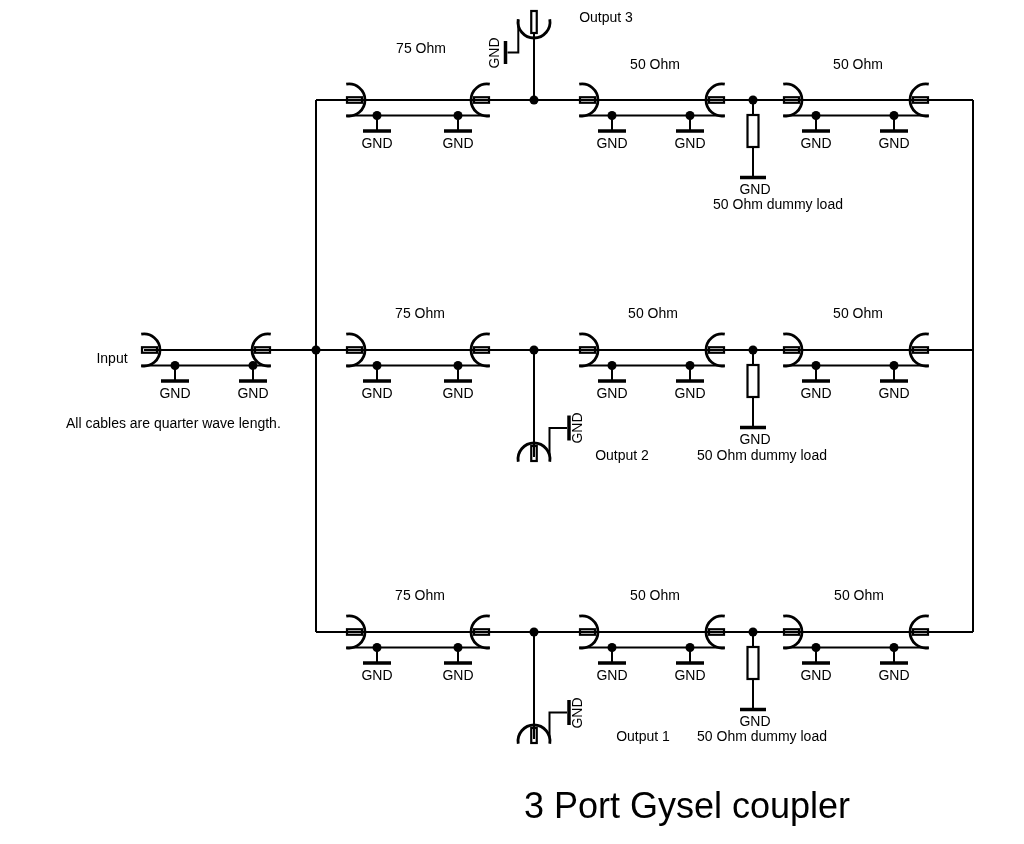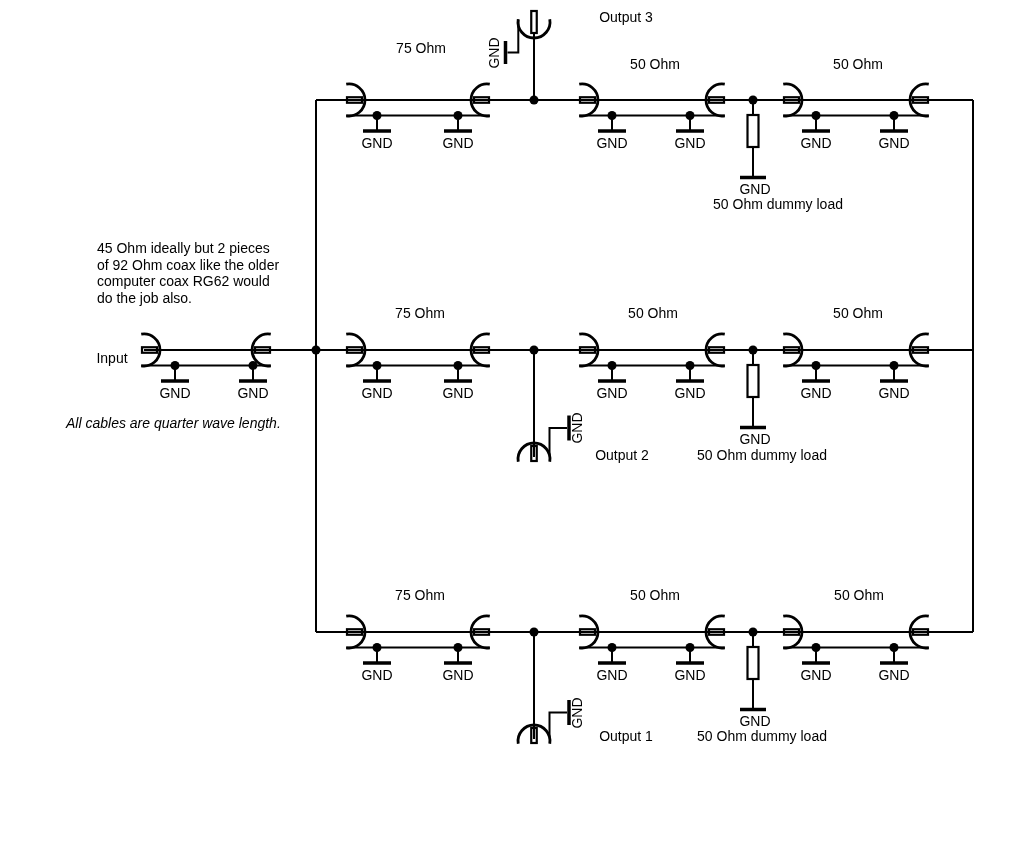--- a/index.html
+++ b/index.html
@@ -1,21 +1,21 @@
 <!DOCTYPE html>
 <html><head>
 <meta charset="utf-8">
 <style>
   html,body{margin:0;padding:0;background:#ffffff;}
   .stage{position:relative;width:1024px;height:844px;background:#ffffff;overflow:hidden;
          font-family:"Liberation Sans",sans-serif;color:#000;}
   svg.art{position:absolute;left:0;top:0;}
   .lbl{position:absolute;transform:translate(-50%,-50%);font-size:14px;white-space:nowrap;line-height:1;}
   .lbl.rot{transform:translate(-50%,-50%) rotate(-90deg);}
-  .lbl-left{position:absolute;transform:translate(0,-50%);font-size:14px;white-space:nowrap;line-height:1;font-style:italic;}
+  .lbl-left{position:absolute;transform:translate(0,-50%);font-size:14px;white-space:nowrap;line-height:1;}
   .note{position:absolute;font-size:14px;line-height:16.5px;white-space:nowrap;}
   .title{position:absolute;transform:translate(-50%,-50%);font-size:36px;white-space:nowrap;}
 </style>
 </head>
 <body>
 
 <div class="stage" id="stage">
   <svg class="art" id="art" width="1024" height="844" viewBox="0 0 1024 844">
       <line x1="316" y1="100" x2="316" y2="632" stroke="#000000" stroke-width="2"></line>
       <line x1="973" y1="100" x2="973" y2="632" stroke="#000000" stroke-width="2"></line>
@@ -282,44 +282,39 @@
           <rect x="531.25" y="728" width="5.5" height="15" fill="none" stroke="#000000" stroke-width="2.2"></rect>
         </g>
         <path d="M 549.5 737 L 549.5 712.5 L 567 712.5" fill="none" stroke="#000000" stroke-width="2"></path>
         <line x1="569" y1="700" x2="569" y2="725" stroke="#000000" stroke-width="3.5"></line>
       </g>
     </svg>
 
   <span class="lbl" style="left:421px;top:48px">75 Ohm</span>
   <span class="lbl" style="left:655px;top:64px">50 Ohm</span>
   <span class="lbl" style="left:858px;top:64px">50 Ohm</span>
-  <span class="lbl" style="left:626px;top:17px">Output 3</span>
+  <span class="lbl" style="left:606px;top:17px">Output 3</span>
   <span class="lbl" style="left:778px;top:204px">50 Ohm dummy load</span>
 
   <span class="lbl" style="left:420px;top:313px">75 Ohm</span>
   <span class="lbl" style="left:653px;top:313px">50 Ohm</span>
   <span class="lbl" style="left:858px;top:313px">50 Ohm</span>
   <span class="lbl" style="left:112px;top:358px">Input</span>
   <span class="lbl" style="left:622px;top:455px">Output 2</span>
   <span class="lbl" style="left:762px;top:455px">50 Ohm dummy load</span>
 
   <span class="lbl" style="left:420px;top:595px">75 Ohm</span>
   <span class="lbl" style="left:655px;top:595px">50 Ohm</span>
   <span class="lbl" style="left:859px;top:595px">50 Ohm</span>
-  <span class="lbl" style="left:626px;top:736px">Output 1</span>
+  <span class="lbl" style="left:643px;top:736px">Output 1</span>
   <span class="lbl" style="left:762px;top:736px">50 Ohm dummy load</span>
 
-  <div class="note" style="left:97px;top:240px">
-    <div>45 Ohm ideally but 2 pieces</div>
-    <div>of 92 Ohm coax like the older</div>
-    <div>computer coax RG62 would</div>
-    <div>do the job also.</div>
-  </div>
   <span class="lbl-left" style="left:66px;top:423px">All cables are quarter wave length.</span>
 
+  <div class="title" style="left:687px;top:806px">3 Port Gysel coupler</div>
 <span class="lbl" style="left: 377px; top: 142.5px;">GND</span>
     <span class="lbl" style="left: 458px; top: 142.5px;">GND</span>
     <span class="lbl" style="left: 612px; top: 142.5px;">GND</span>
     <span class="lbl" style="left: 690px; top: 142.5px;">GND</span>
     <span class="lbl" style="left: 816px; top: 142.5px;">GND</span>
     <span class="lbl" style="left: 894px; top: 142.5px;">GND</span>
     <span class="lbl" style="left: 377px; top: 392.5px;">GND</span>
     <span class="lbl" style="left: 458px; top: 392.5px;">GND</span>
     <span class="lbl" style="left: 612px; top: 392.5px;">GND</span>
     <span class="lbl" style="left: 690px; top: 392.5px;">GND</span>

